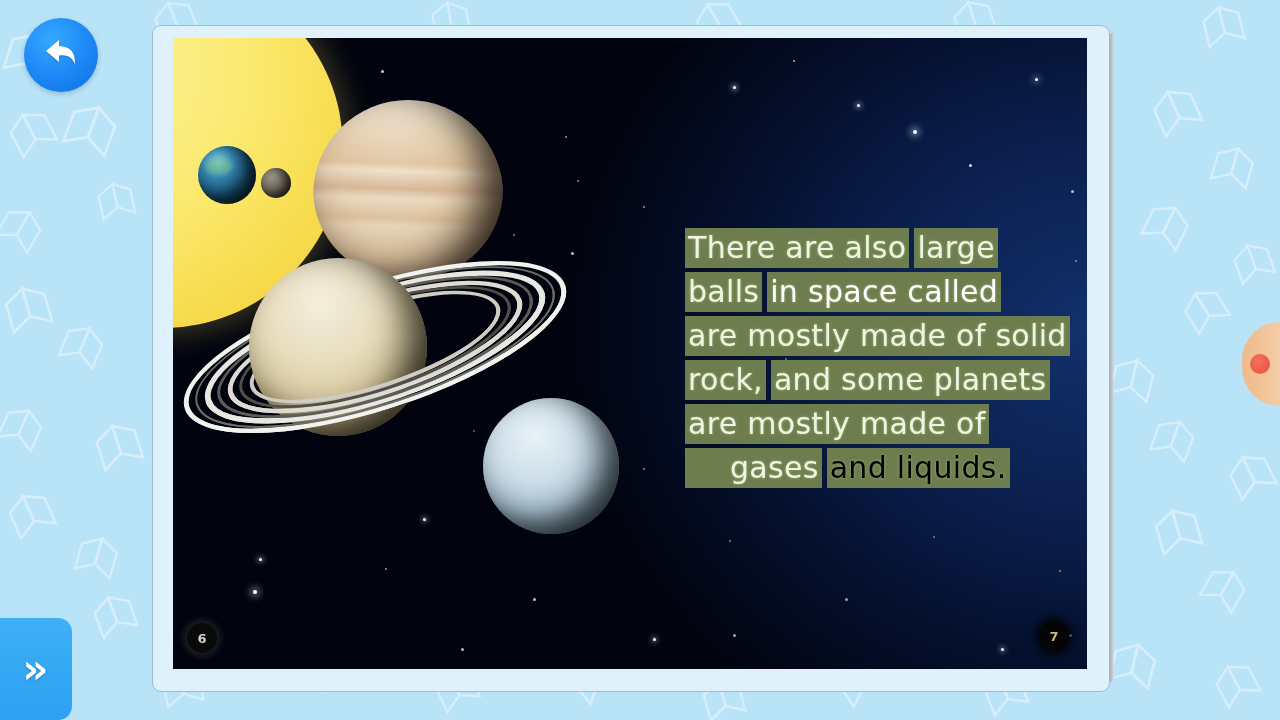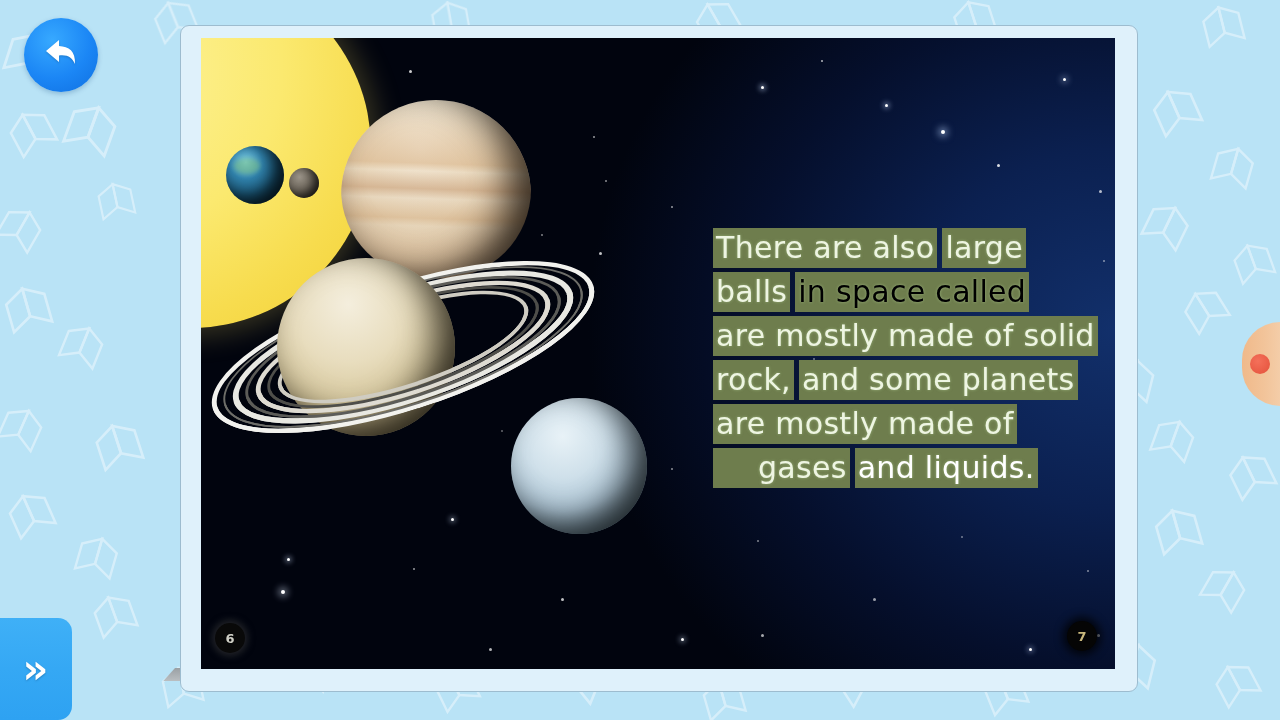--- a/index.html
+++ b/index.html
@@ -62,21 +62,20 @@
 
   
   #slide-frame{
     position:absolute; left:152px; top:25px;
     width:958px; height:667px;
     background:#dff1fb;
     border:1px solid #9dbccf;
     border-radius:9px;
     padding:12px 22px 22px 20px;
     z-index:10;
-    margin-left:28px;
   }
   
   #slide-shadow-r{
     position:absolute; left:1099px; top:44px;
     width:14px; height:648px;
     background:linear-gradient(90deg,#a9aeb2 0%,#8e9397 55%,#c9ced1 100%);
     transform:skewY(-40deg); transform-origin:left top;
     z-index:8;
   }
   #slide-shadow-b{
@@ -372,25 +371,25 @@
           <div class="ring" style="width:284px;height:89px;border-width:3px;border-color:#4e4e4a;"></div>
           <div class="ring" style="width:262px;height:82px;border-width:4px;border-color:#cfccc2;"></div>
         </div>
       </div>
     </div>
 
     <div id="uranus"></div>
 
     <div id="text-block">
         <span class="tline"><span class="seg" style="background: rgb(110, 125, 77); color: rgb(238, 245, 226);">There are also</span><span class="gap"></span><span class="seg" style="background: rgb(110, 125, 77); color: rgb(238, 245, 226);">large</span></span>
-        <span class="tline"><span class="seg" style="background: rgb(110, 125, 77); color: rgb(238, 245, 226); text-align: center;">balls</span><span class="gap"></span><span class="seg" style="background: rgb(110, 125, 77); color: #000000;">in space called</span></span>
+        <span class="tline"><span class="seg" style="background: rgb(110, 125, 77); color: rgb(238, 245, 226); text-align: center;">balls</span><span class="gap"></span><span class="seg" style="background: rgb(110, 125, 77); color: #ffffff;">in space called</span></span>
         <span class="tline"><span class="seg" style="background: rgb(110, 125, 77); color: rgb(238, 245, 226);">are mostly made of solid</span></span>
         <span class="tline"><span class="seg" style="background: rgb(110, 125, 77); color: rgb(238, 245, 226);">rock,</span><span class="gap"></span><span class="seg" style="background: rgb(110, 125, 77); color: rgb(238, 245, 226);">and some planets</span></span>
         <span class="tline"><span class="seg" style="background: rgb(110, 125, 77); color: rgb(238, 245, 226);">are mostly made of</span></span>
-        <span class="tline"><span class="seg" style="background: rgb(110, 125, 77); color: rgb(238, 245, 226); padding-left: 45px;">gases</span><span class="gap"></span><span class="seg" style="background: rgb(110, 125, 77); color: #ffffff;">and liquids.</span></span>
+        <span class="tline"><span class="seg" style="background: rgb(110, 125, 77); color: rgb(238, 245, 226); padding-left: 45px;">gases</span><span class="gap"></span><span class="seg" style="background: rgb(110, 125, 77); color: #000000;">and liquids.</span></span>
       </div>
 
     <div class="page-badge" id="page-left">
       <span>6</span>
     </div>
     <div class="page-badge" id="page-right">
       <span>7</span>
     </div>
 
   </div>

